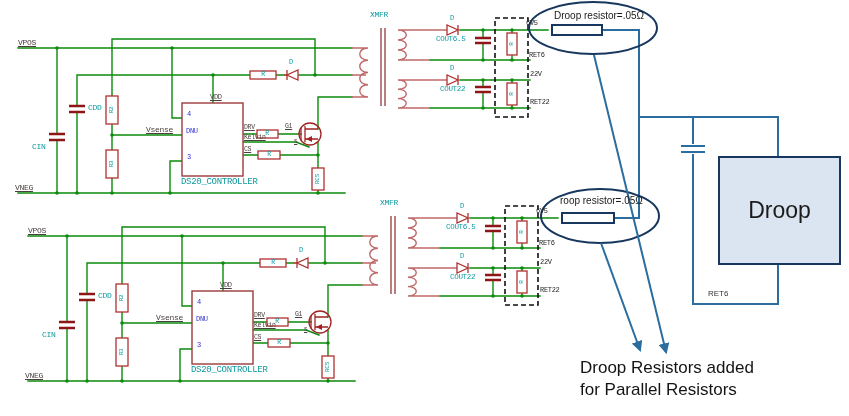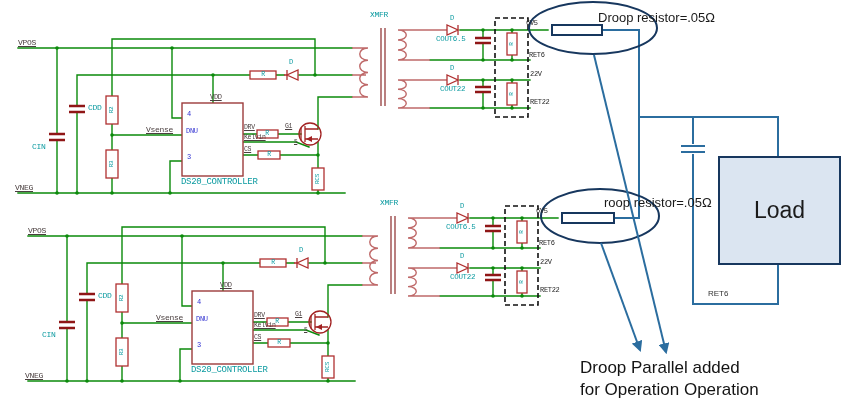--- a/index.html
+++ b/index.html
@@ -9,21 +9,21 @@
   
   .sl{position:absolute;font-family:"Liberation Mono",monospace;font-size:7px;line-height:1;
       white-space:nowrap;letter-spacing:-0.3px;}
   .cy{color:#0b9aa0;}
   .dk{color:#4a3f3f;text-decoration:underline;}
   .bl{color:#2f2fd0;}
   .nt{color:#262626;}
   .rot{transform:translate(-50%,-50%) rotate(-90deg);transform-origin:center;}
   .ctr{transform:translate(-50%,-50%);transform-origin:center;}
   
-  .note{position:absolute;font-family:"Liberation Sans",sans-serif;font-size:13px;color:#1a1a1a;white-space:nowrap;margin-left:44px;}
+  .note{position:absolute;font-family:"Liberation Sans",sans-serif;font-size:10px;color:#1a1a1a;white-space:nowrap;}
   .caption{position:absolute;left:580px;top:357px;font-size:17px;color:#141414;line-height:1.32;}
   .caption span{display:block;}
   #load-box{position:absolute;left:718px;top:156px;width:123px;height:109px;background:#dbe5f1;
             border:2px solid #17375e;box-sizing:border-box;display:flex;align-items:center;justify-content:center;
             font-size:23px;color:#1b1b1b;}
   .ret-load{position:absolute;left:708px;top:289px;font-size:8px;color:#333;font-family:"Liberation Sans",sans-serif;}
 </style>
 </head>
 <body>
 
@@ -209,22 +209,22 @@
 <span class="sl cy rot" style="left:522px;top:282px;font-size:6px">R</span>
 <span class="sl nt" style="left:536px;top:208px">6V5</span>
 <span class="sl nt" style="left:539px;top:240px">RET6</span>
 <span class="sl nt" style="left:540px;top:259px">22V</span>
 <span class="sl nt" style="left:540px;top:287px">RET22</span>
 
 <span class="note" style="left:554px;top:10px">Droop resistor=.05Ω</span>
 <span class="note" style="left:560px;top:195px">roop resistor=.05Ω</span>
 
 <div id="load-box">
-  <span>Load</span>
+  <span>Droop</span>
 </div>
 <span class="ret-load">RET6</span>
 
 <div class="caption">
-  <span>Droop Parallel added</span>
-  <span>for Operation Operation</span>
+  <span>Droop Resistors added</span>
+  <span>for Parallel Resistors</span>
 </div>
 
 </div>
 
 </body></html>

